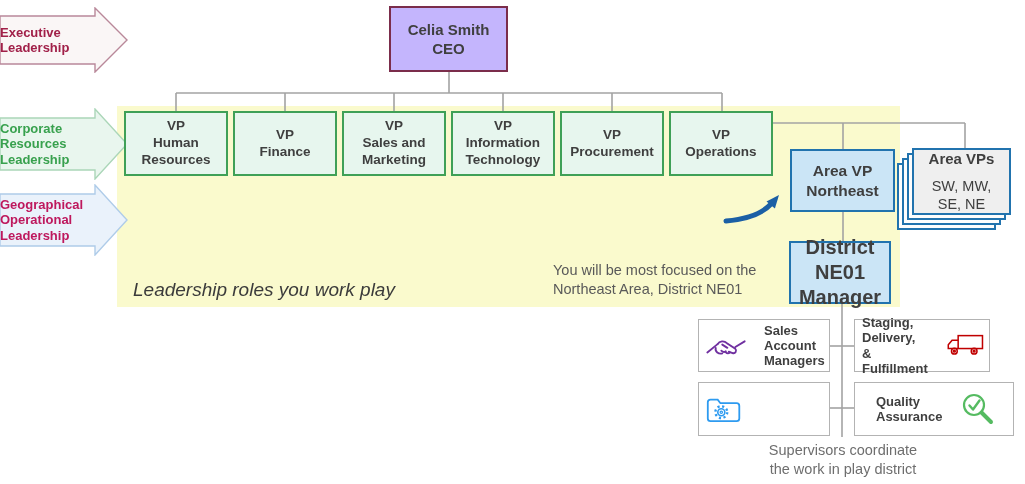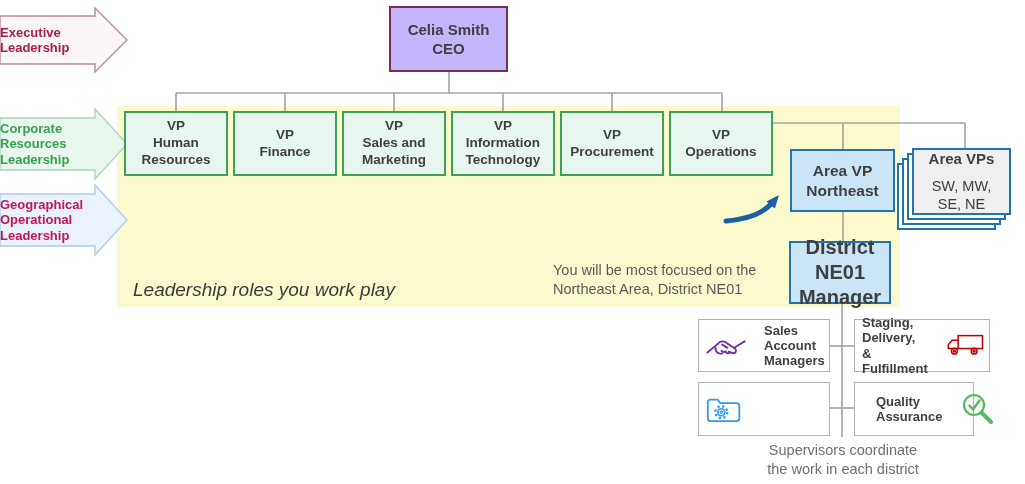--- a/index.html
+++ b/index.html
@@ -177,34 +177,34 @@
     <svg width="36" height="29" viewBox="0 0 40 32">
       <g stroke="#2e9bf0" stroke-width="2" fill="none">
         <path d="M2 8 a3 3 0 0 1 3 -3 h8 l3 4 h18 a3 3 0 0 1 3 3 v14 a3 3 0 0 1 -3 3 H5 a3 3 0 0 1 -3 -3 Z"></path>
         <circle cx="17" cy="19" r="6.6" stroke-width="2.6" stroke-dasharray="2.4 2.8"></circle>
         <circle cx="17" cy="19" r="3.9" stroke-width="1.8"></circle>
         <circle cx="17" cy="19" r="1.3" stroke-width="1.4"></circle>
       </g>
     </svg>
   </div>
 
-  <div class="rolebox" style="left:854px; top:382px; width:120px; height:54px;padding-left:21px;">
+  <div class="rolebox" style="left:854px; top:382px; width:160px; height:54px;padding-left:21px;">
     <span>Quality
 Assurance</span>
     <svg width="34" height="34" viewBox="0 0 34 34">
       <g stroke="#55bb61" fill="none">
         <circle cx="14" cy="13" r="10" stroke-width="2.2"></circle>
         <path d="M21.5 20.5 L31 30" stroke-width="4" stroke-linecap="round"></path>
         <path d="M9.5 13.5 L13 17.5 L19.5 8.5" stroke-width="2.4" stroke-linecap="round" stroke-linejoin="round"></path>
       </g>
     </svg>
   </div>
 
 
   <div class="note" style="left:553px; top:261px;">You will be most focused on the
 Northeast Area, District NE01</div>
 
   <div class="caption-italic" style="left:133px; top:279px;">Leadership roles you work play</div>
 
   <div class="note" style="left:723px; top:441px; width:240px; text-align:center; color:#6e6e6e;">Supervisors coordinate
-the work in each district</div>
+the work in play district</div>
 
 </div>
 
 </body></html>

